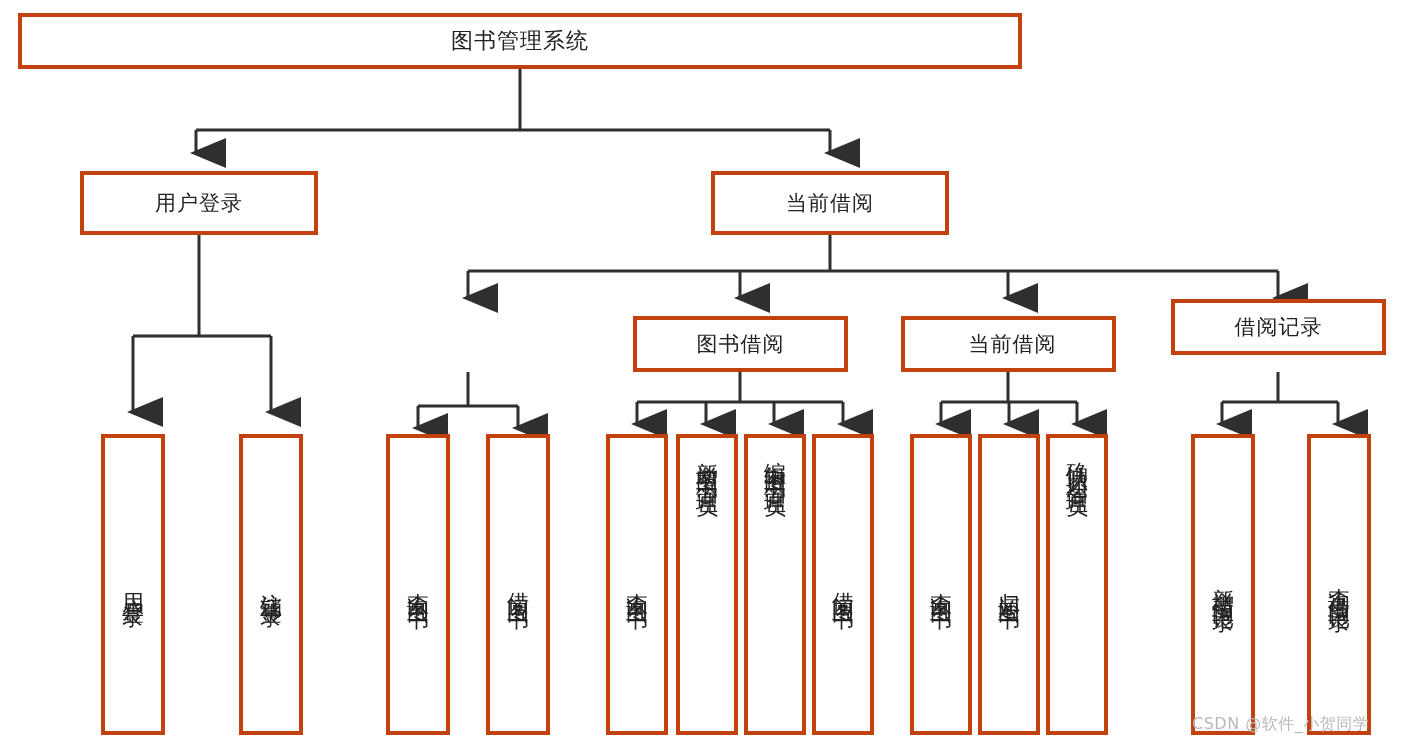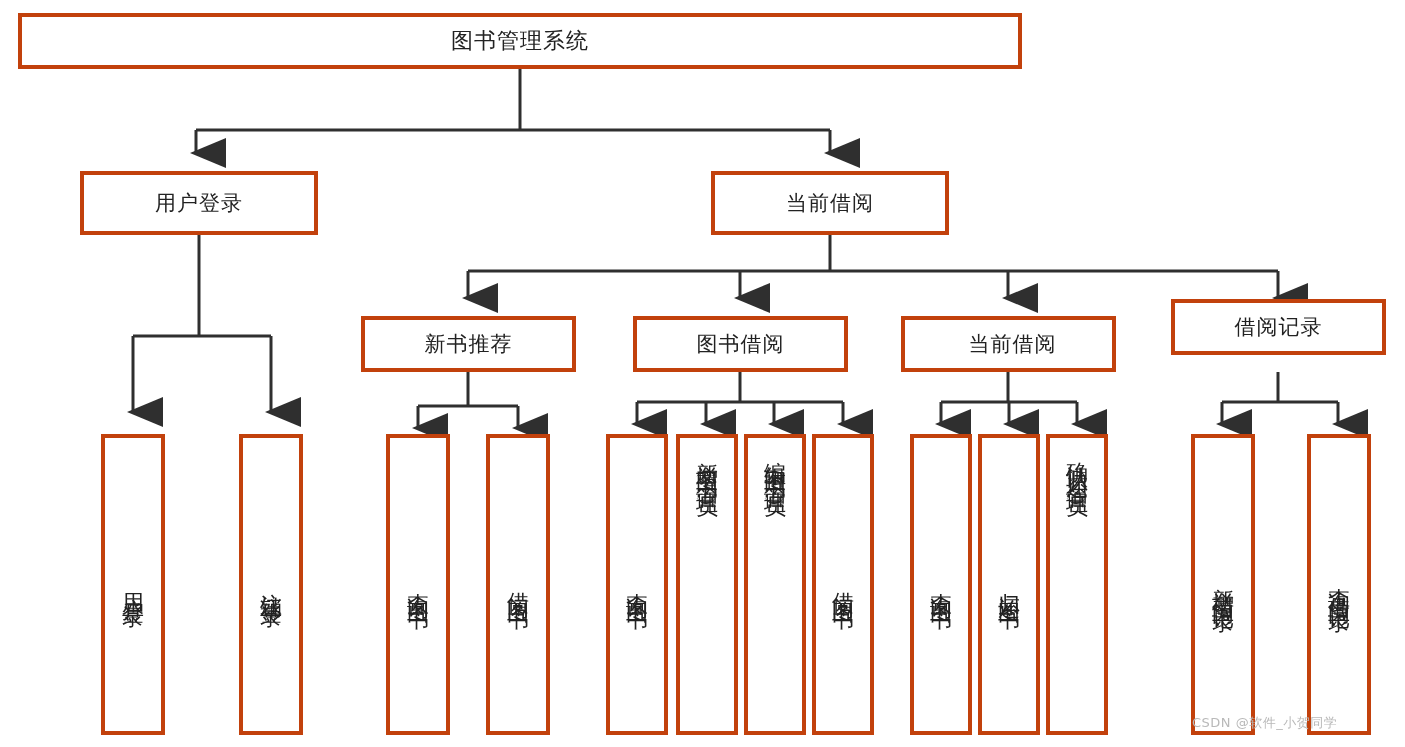--- a/index.html
+++ b/index.html
@@ -59,21 +59,21 @@
     letter-spacing: 5px;
     line-height: 1;
     white-space: nowrap;
   }
   .node.leaf.centered {
     align-items: center;
     padding-top: 0;
   }
   .watermark {
     position: absolute;
-    font-size: 13px;
+    font-size: 16px;
     color: #b9b9b9;
     white-space: nowrap;
     letter-spacing: 0.5px;
   }
 </style>
 </head>
 <body>
 
 <div id="canvas">
 
@@ -135,23 +135,20 @@
   </div>
 
   <div class="node level2" style="left:80px; top:171px; width:238px; height:64px;">
     <span class="label">用户登录</span>
   </div>
 
   <div class="node level2" style="left:711px; top:171px; width:238px; height:64px;">
     <span class="label">当前借阅</span>
   </div>
 
-  <div class="node level2" style="left:361px; top:316px; width:215px; height:56px;">
-    <span class="label">新书推荐</span>
-  </div>
 
   <div class="node level2" style="left:633px; top:316px; width:215px; height:56px;">
     <span class="label">图书借阅</span>
   </div>
 
   <div class="node level2" style="left:901px; top:316px; width:215px; height:56px;padding-left:8px;">
     <span class="label">当前借阅</span>
   </div>
 
   <div class="node level2" style="left:1171px; top:299px; width:215px; height:56px;">

